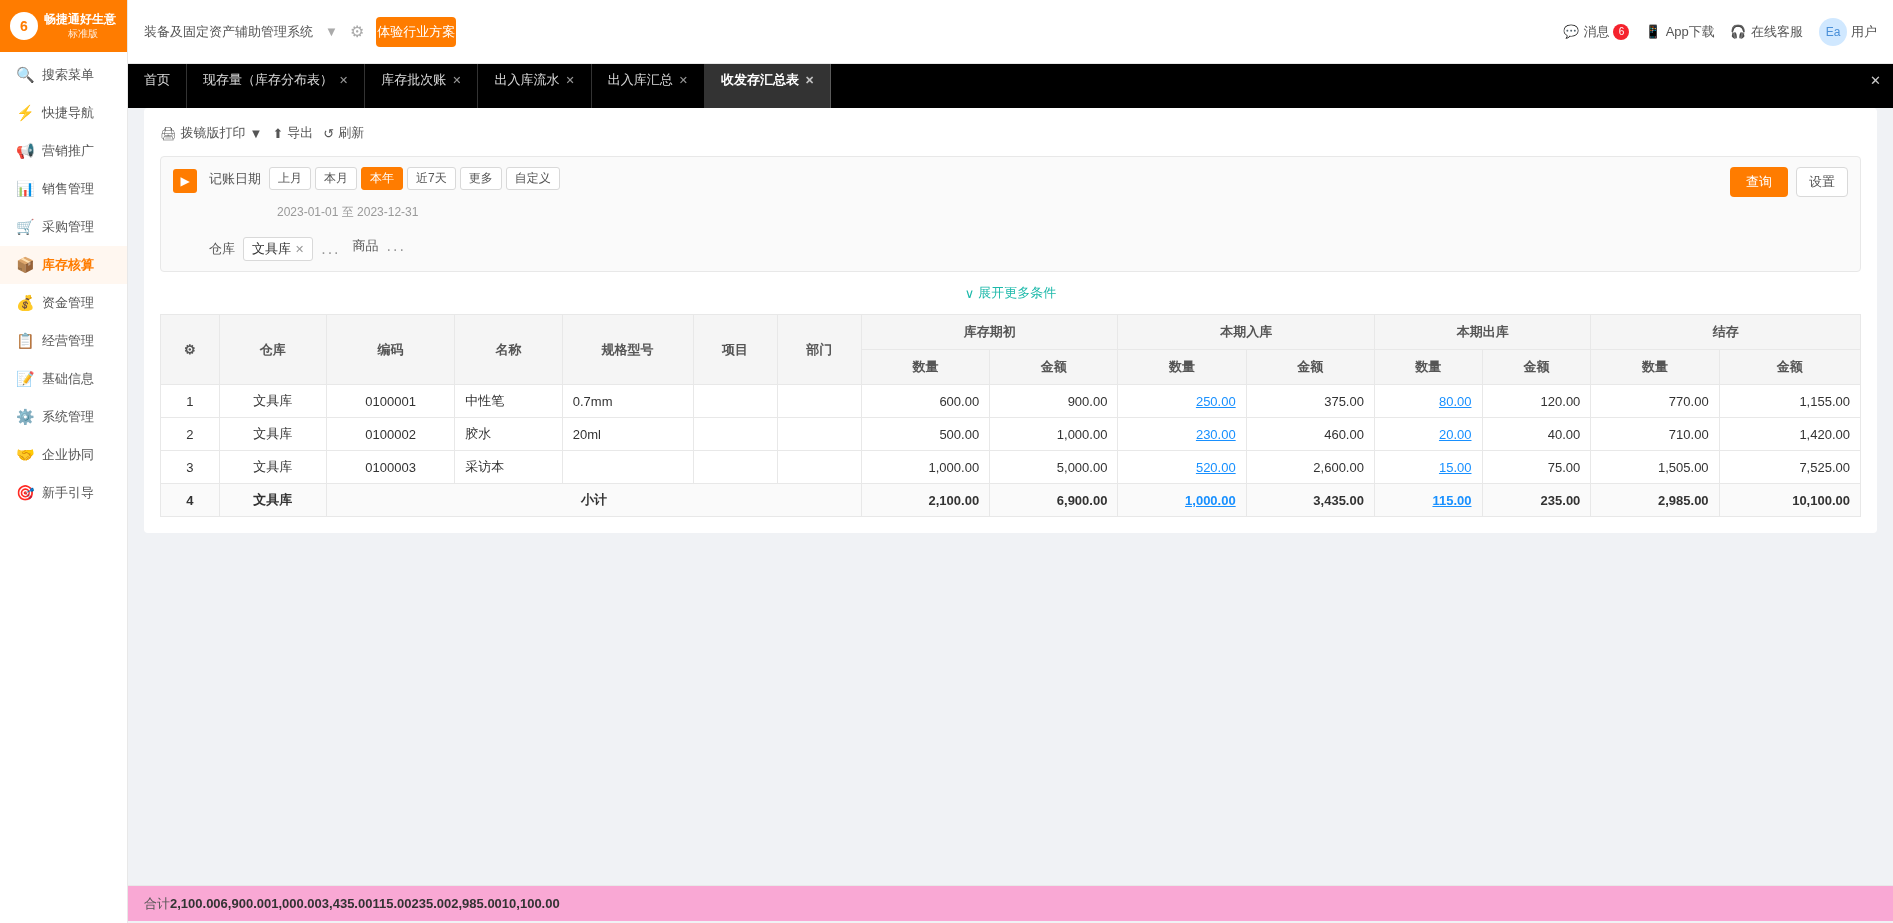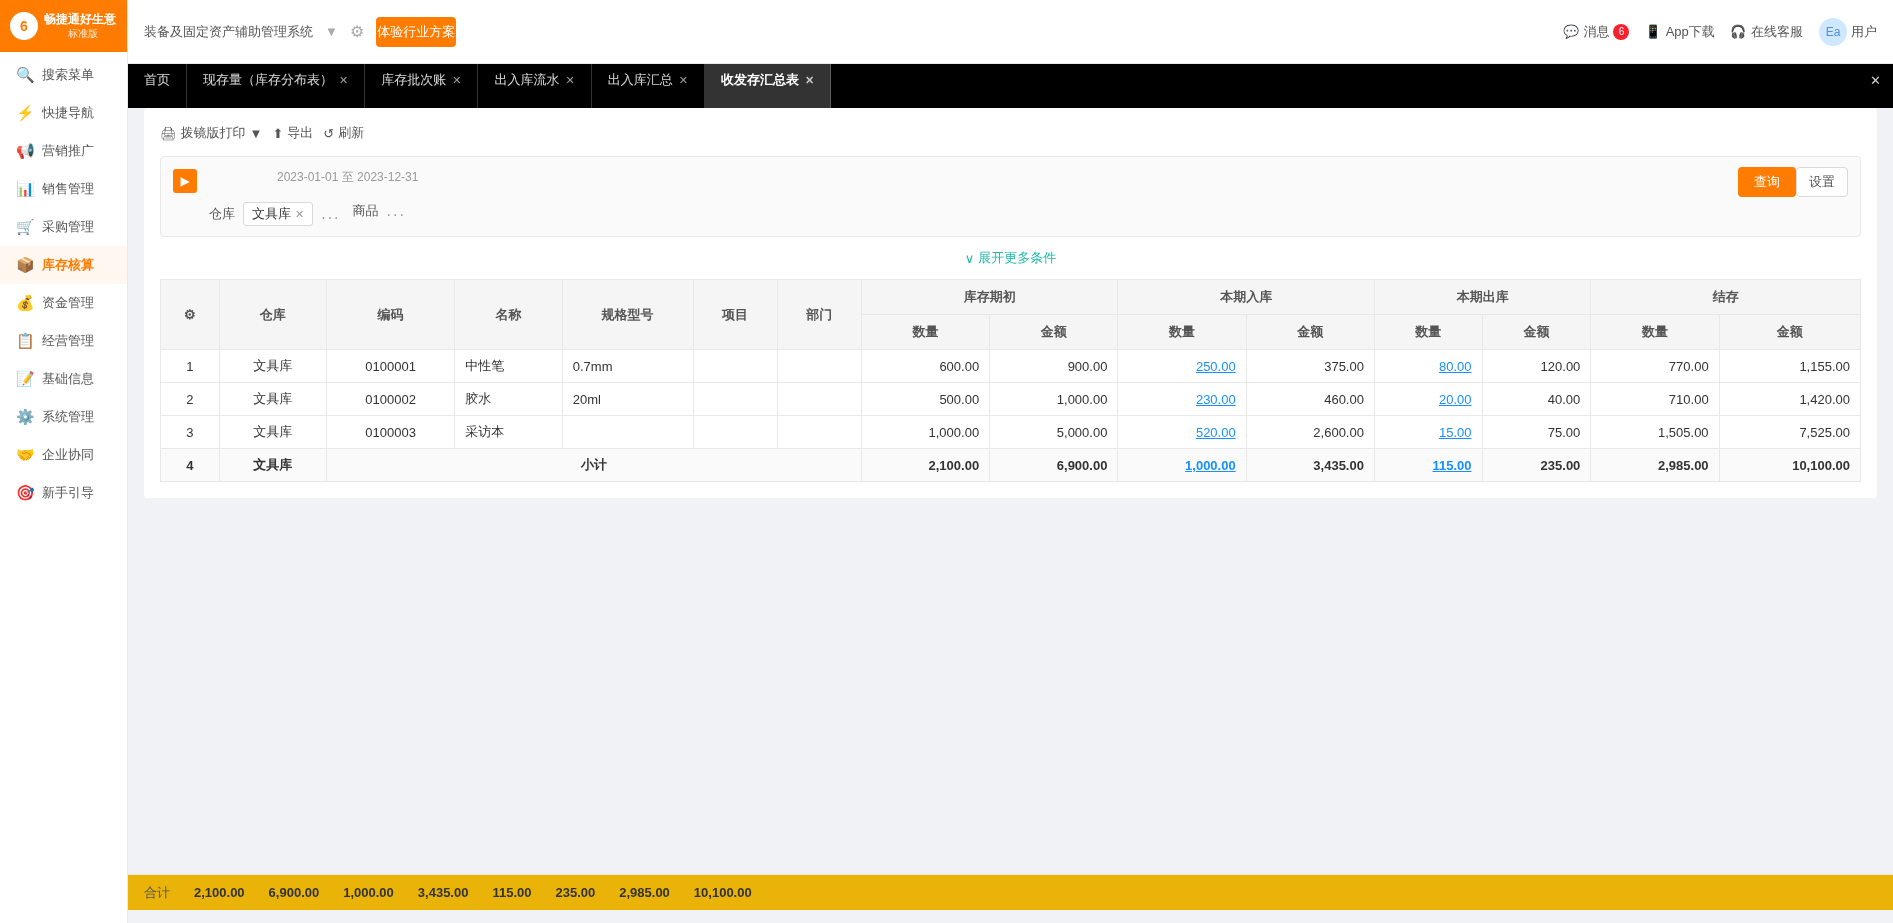--- a/index.html
+++ b/index.html
@@ -99,21 +99,21 @@
       font-size: 12px; cursor: pointer; background: #fff; color: #555;
     }
     .date-btn.active { background: #ff7c00; color: #fff; border-color: #ff7c00; }
     .date-range { font-size: 12px; color: #999; margin-top: 2px; }
     .warehouse-tag {
       display: flex; align-items: center; gap: 4px; padding: 2px 8px;
       border: 1px solid #d9d9d9; border-radius: 3px; background: #fff; font-size: 13px;
     }
     .tag-close { cursor: pointer; color: #999; font-size: 11px; }
     .more-dots { color: #999; cursor: pointer; font-size: 16px; letter-spacing: 2px; }
-    .filter-actions { display: flex; align-items: flex-start; }
+    .filter-actions { display: flex; gap: 8px; align-items: flex-start; }
     .btn-query {
       background: #ff7c00; color: #fff; border: none; border-radius: 4px;
       padding: 6px 16px; font-size: 13px; cursor: pointer;
     }
     .btn-settings {
       background: #fff; color: #555; border: 1px solid #d9d9d9; border-radius: 4px;
       padding: 5px 12px; font-size: 13px; cursor: pointer;
     }
     .expand-bar {
       display: flex; justify-content: center; margin-bottom: 12px;
@@ -135,23 +135,23 @@
       border: 1px solid #e8e8e8; padding: 7px 10px; color: #333;
     }
     .data-table tr.subtotal td { background: #fafafa; font-weight: bold; }
     .data-table .num { text-align: right; }
     .data-table .center { text-align: center; }
     .underline { text-decoration: underline; cursor: pointer; color: #1890ff; }
     .th-group { background: #e8f5f4; }
 
     
     .table-footer {
-      position: fixed; left: 128px; bottom: 13px; right: 0; height: 36px;
-      background: #eab308; border-top: 1px solid #e8e8e8;
-      display: flex; align-items: center; padding: 0 16px; gap: 24px;
+      position: fixed; left: 128px; bottom: 2px; right: 0; height: 36px;
+      background: #f9a8d4; border-top: 1px solid #e8e8e8;
+      display: flex; align-items: center; padding: 0 16px; 
       font-size: 13px; color: #333; z-index: 97;
     }
     .footer-label { color: #555; }
     .footer-val { font-weight: bold; }
   </style>
 </head>
 <body>
 
 <div class="sidebar">
   <div class="sidebar-logo">
@@ -291,20 +291,31 @@
         <div class="toolbar-btn">
           <span>↺</span>
           <span>刷新</span>
         </div>
       </div>
     </div>
 
     <div class="filter-bar">
       <div class="filter-arrow">▶</div>
       <div class="filter-fields">
+        <div class="filter-group">
+          <span class="filter-label">记账日期</span>
+          <div class="date-btns">
+            <button class="date-btn">上月</button>
+            <button class="date-btn">本月</button>
+            <button class="date-btn active">本年</button>
+            <button class="date-btn">近7天</button>
+            <button class="date-btn">更多</button>
+            <button class="date-btn">自定义</button>
+          </div>
+        </div>
         <div style="width:100%; padding-left: 68px;">
           <div class="date-range">2023-01-01 至 2023-12-31</div>
         </div>
         <div class="filter-group" style="margin-top:4px;">
           <span class="filter-label">仓库</span>
           <div class="warehouse-tag">
             <span>文具库</span>
             <span class="tag-close">✕</span>
           </div>
           <span class="more-dots">...</span>

